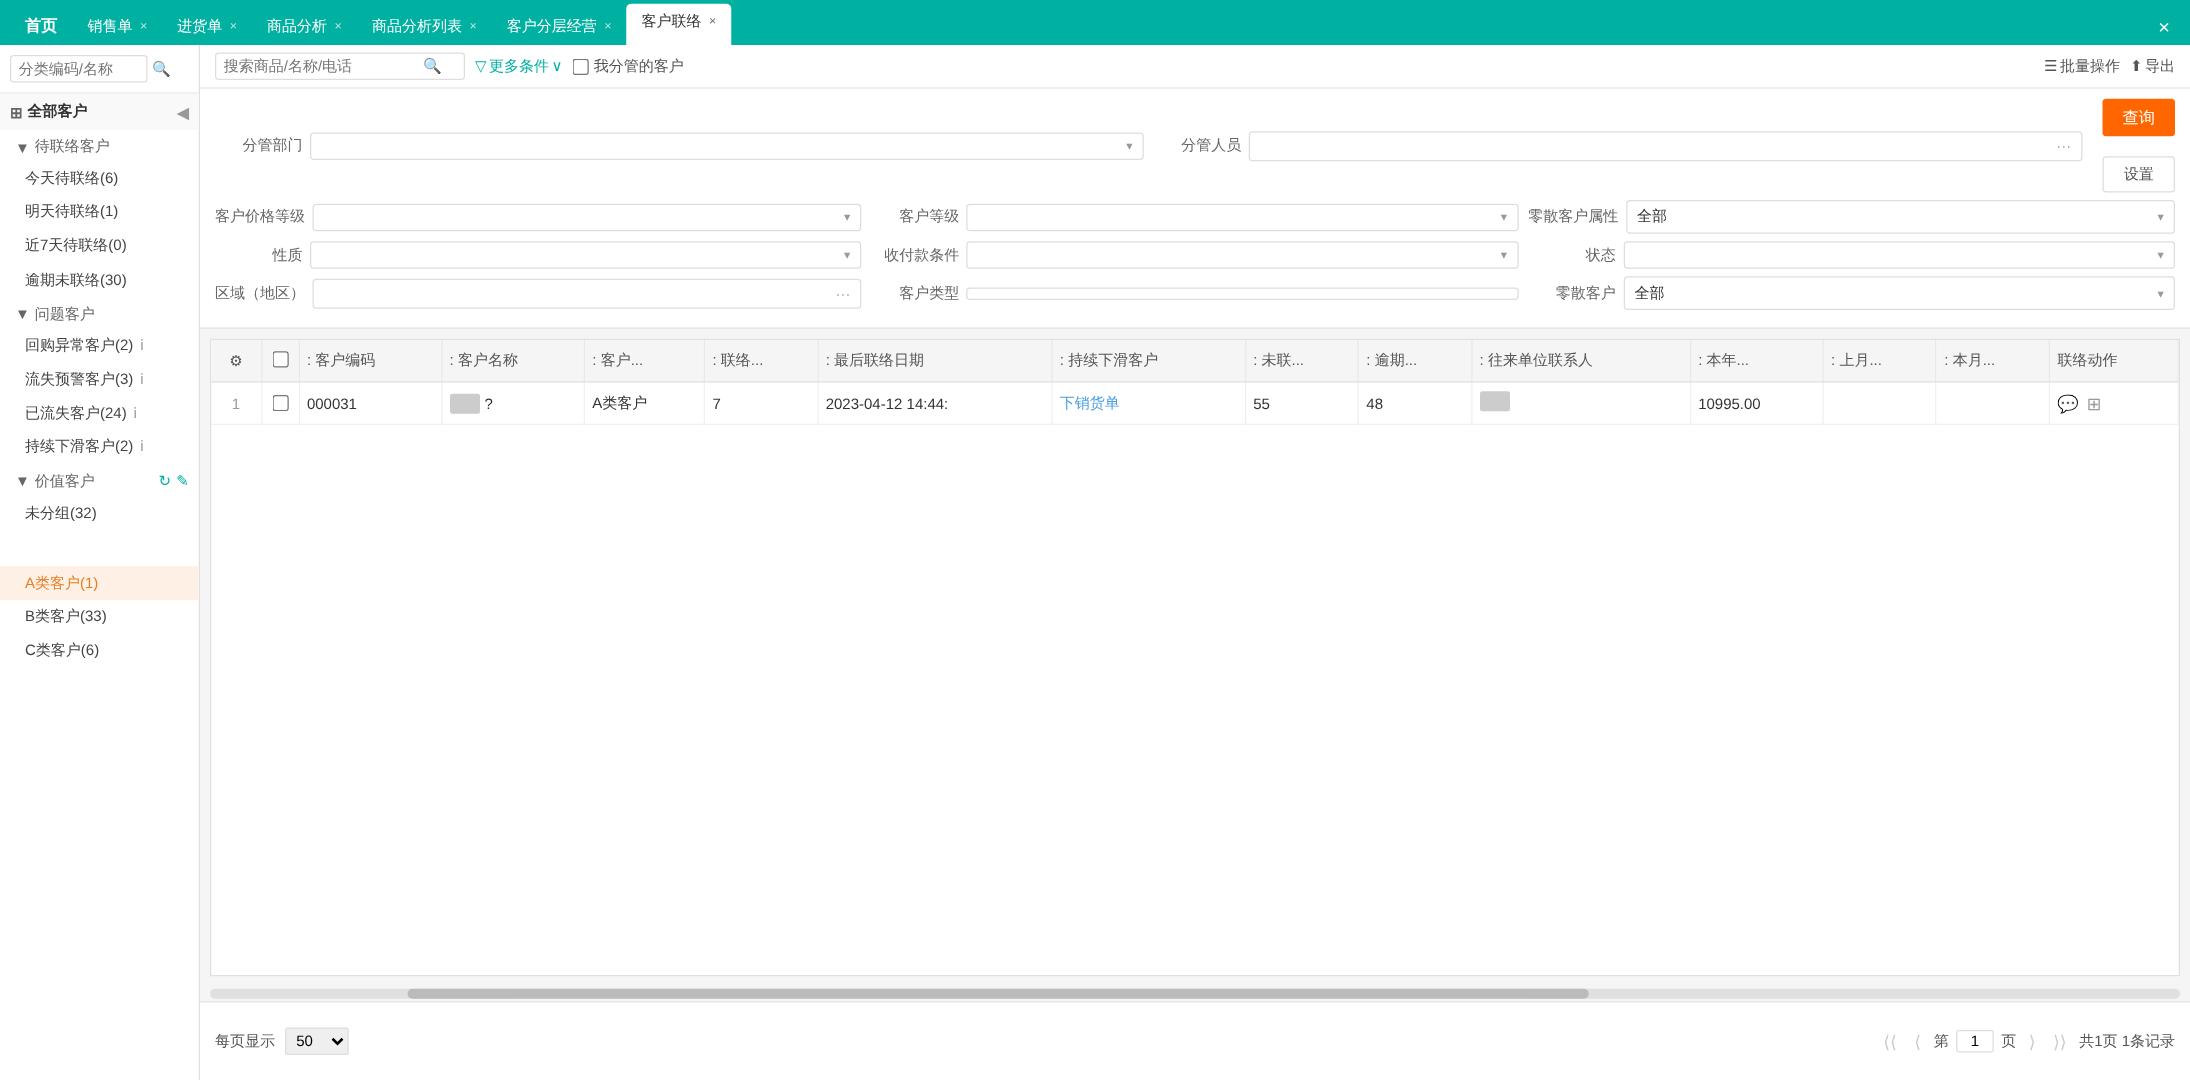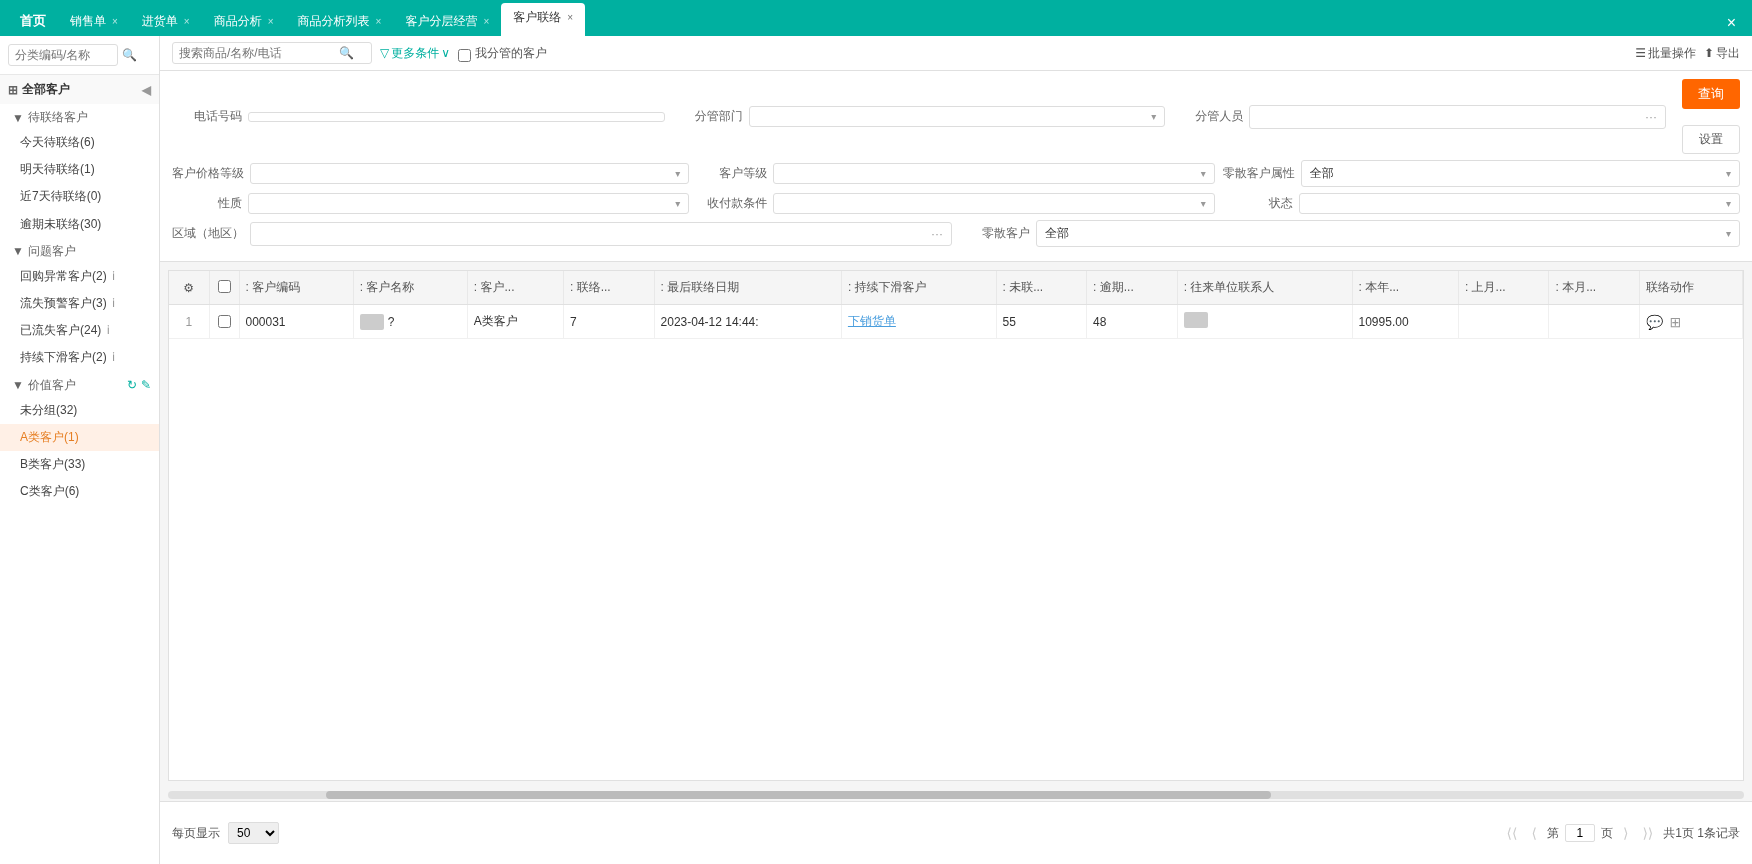--- a/index.html
+++ b/index.html
@@ -108,20 +108,21 @@
     }
     .sidebar-item {
       padding: 4px 8px 4px 20px;
       color: #444;
       cursor: pointer;
       line-height: 1.6;
     }
     .sidebar-item.active {
       background: #fff0e6;
       color: #e67e22;
+      margin-top: 29px;
     }
 
     
     .content-area {
       flex: 1;
       display: flex;
       flex-direction: column;
       background: #f5f5f5;
       overflow: hidden;
     }
@@ -153,21 +154,21 @@
     .filter-search .search-icon { color: #00b0a0; cursor: pointer; }
     .more-conditions {
       color: #00b0a0;
       cursor: pointer;
       display: flex;
       align-items: center;
       gap: 2px;
     }
     .my-customers {
       display: flex;
-      align-items: flex-end;
+      align-items: center;
       gap: 4px;
       color: #555;
       cursor: pointer;
     }
     .right-actions {
       margin-left: auto;
       display: flex;
       gap: 8px;
       align-items: center;
     }
@@ -270,21 +271,21 @@
     }
     tbody td {
       padding: 7px 6px;
       border-right: 1px solid #f0f0f0;
       color: #333;
       white-space: nowrap;
     }
     .col-num { width: 40px; text-align: center; color: #999; }
     .col-check { width: 30px; text-align: center; }
     .col-settings { width: 36px; text-align: center; }
-    .link-text { color: #4a9ede; text-decoration: underline; cursor: pointer; }
+    .link-text { color: #4a9ede; cursor: pointer; }
     .action-icons { display: flex; gap: 6px; align-items: center; }
     .action-icon { color: #999; cursor: pointer; font-size: 14px; }
 
     
     .table-footer {
       background: white;
       border-top: 1px solid #e0e0e0;
       padding: 20px 12px;
       display: flex;
       align-items: center;
@@ -480,24 +481,20 @@
           <span>⬆</span>
           <span>导出</span>
         </div>
       </div>
     </div>
 
     <div class="advanced-filter">
 
       <div class="filter-row">
         <div class="filter-cell">
-          <span class="filter-label">电话号码</span>
-          <div class="filter-input"></div>
-        </div>
-        <div class="filter-cell">
           <span class="filter-label">分管部门</span>
           <div class="filter-input">
             <span></span>
               <span class="dropdown-arrow">▾</span>
           </div>
         </div>
         <div class="filter-cell">
           <span class="filter-label">分管人员</span>
           <div class="filter-input">
             <span></span>
@@ -557,20 +554,26 @@
           </div>
         </div>
       </div>
 
       <div class="filter-row">
         <div class="filter-cell">
           <span class="filter-label">区域（地区）</span>
           <div class="filter-input">
             <span></span>
               <span class="dots">···</span>
+          </div>
+        </div>
+        <div class="filter-cell">
+          <span class="filter-label">客户类型</span>
+          <div class="filter-input">
+            <span></span>
           </div>
         </div>
         <div class="filter-cell">
           <span class="filter-label">零散客户</span>
           <div class="filter-input">
             <span>全部</span>
               <span class="dropdown-arrow">▾</span>
           </div>
         </div>
       </div>

